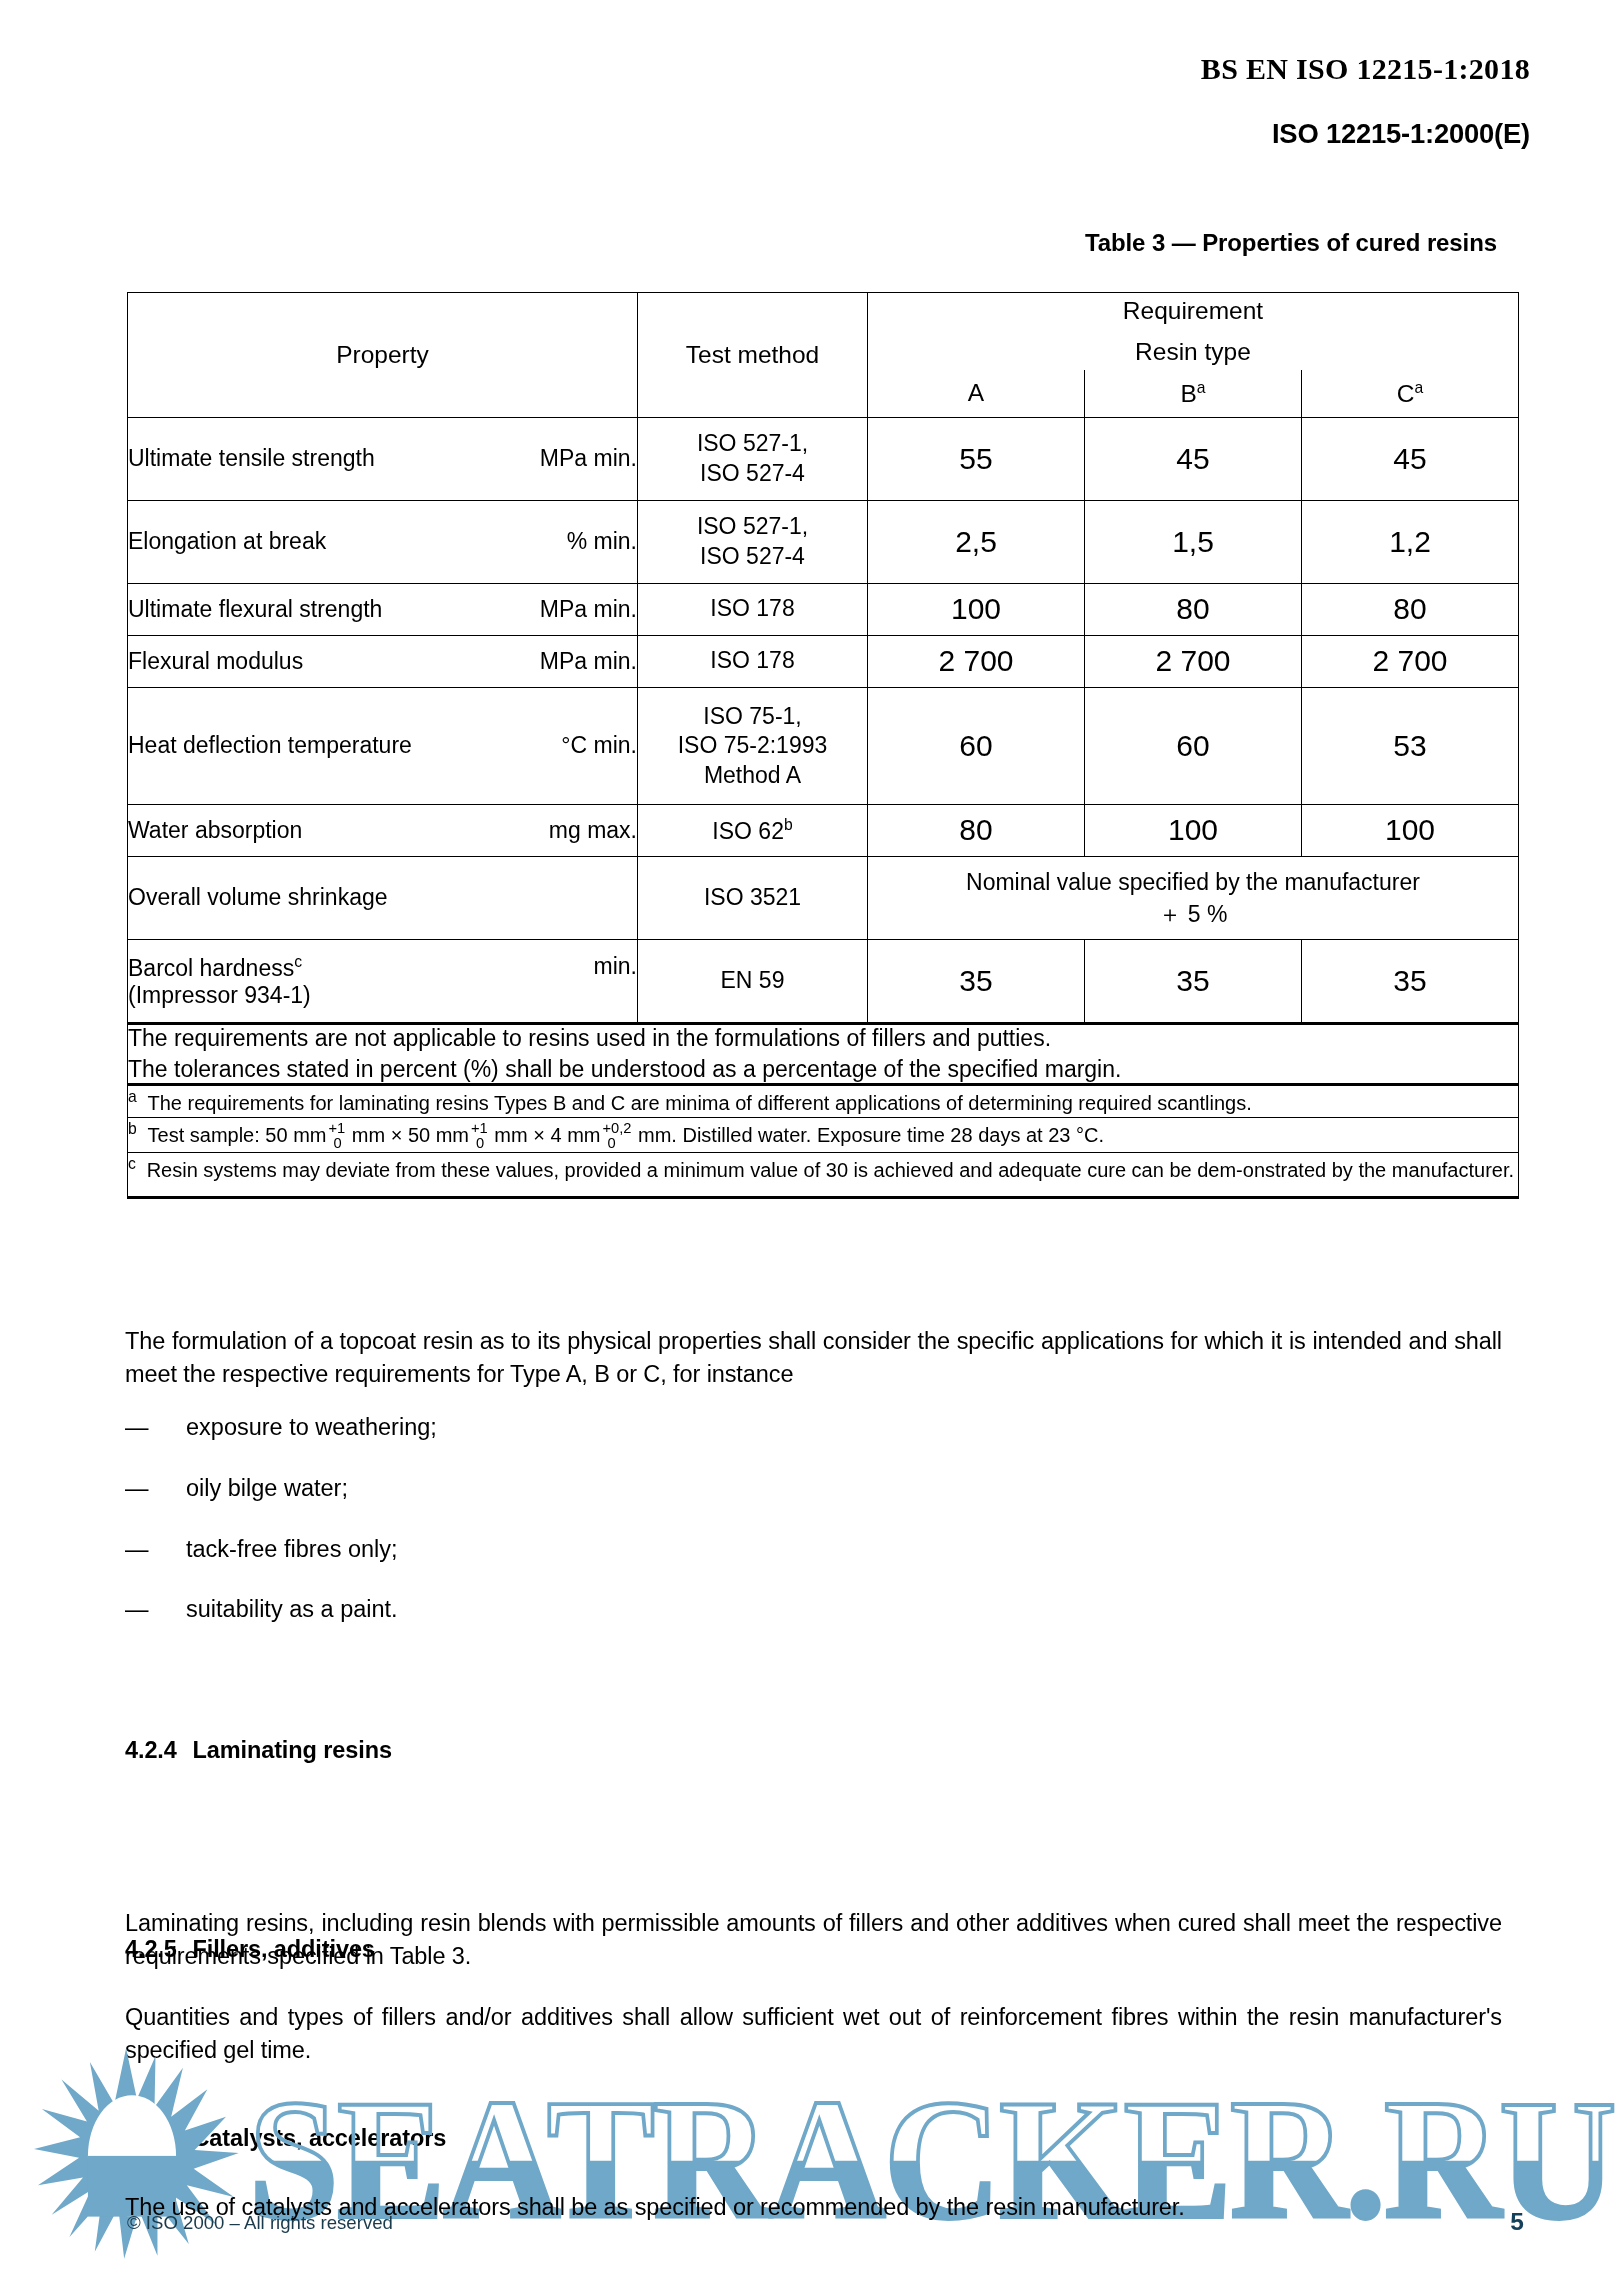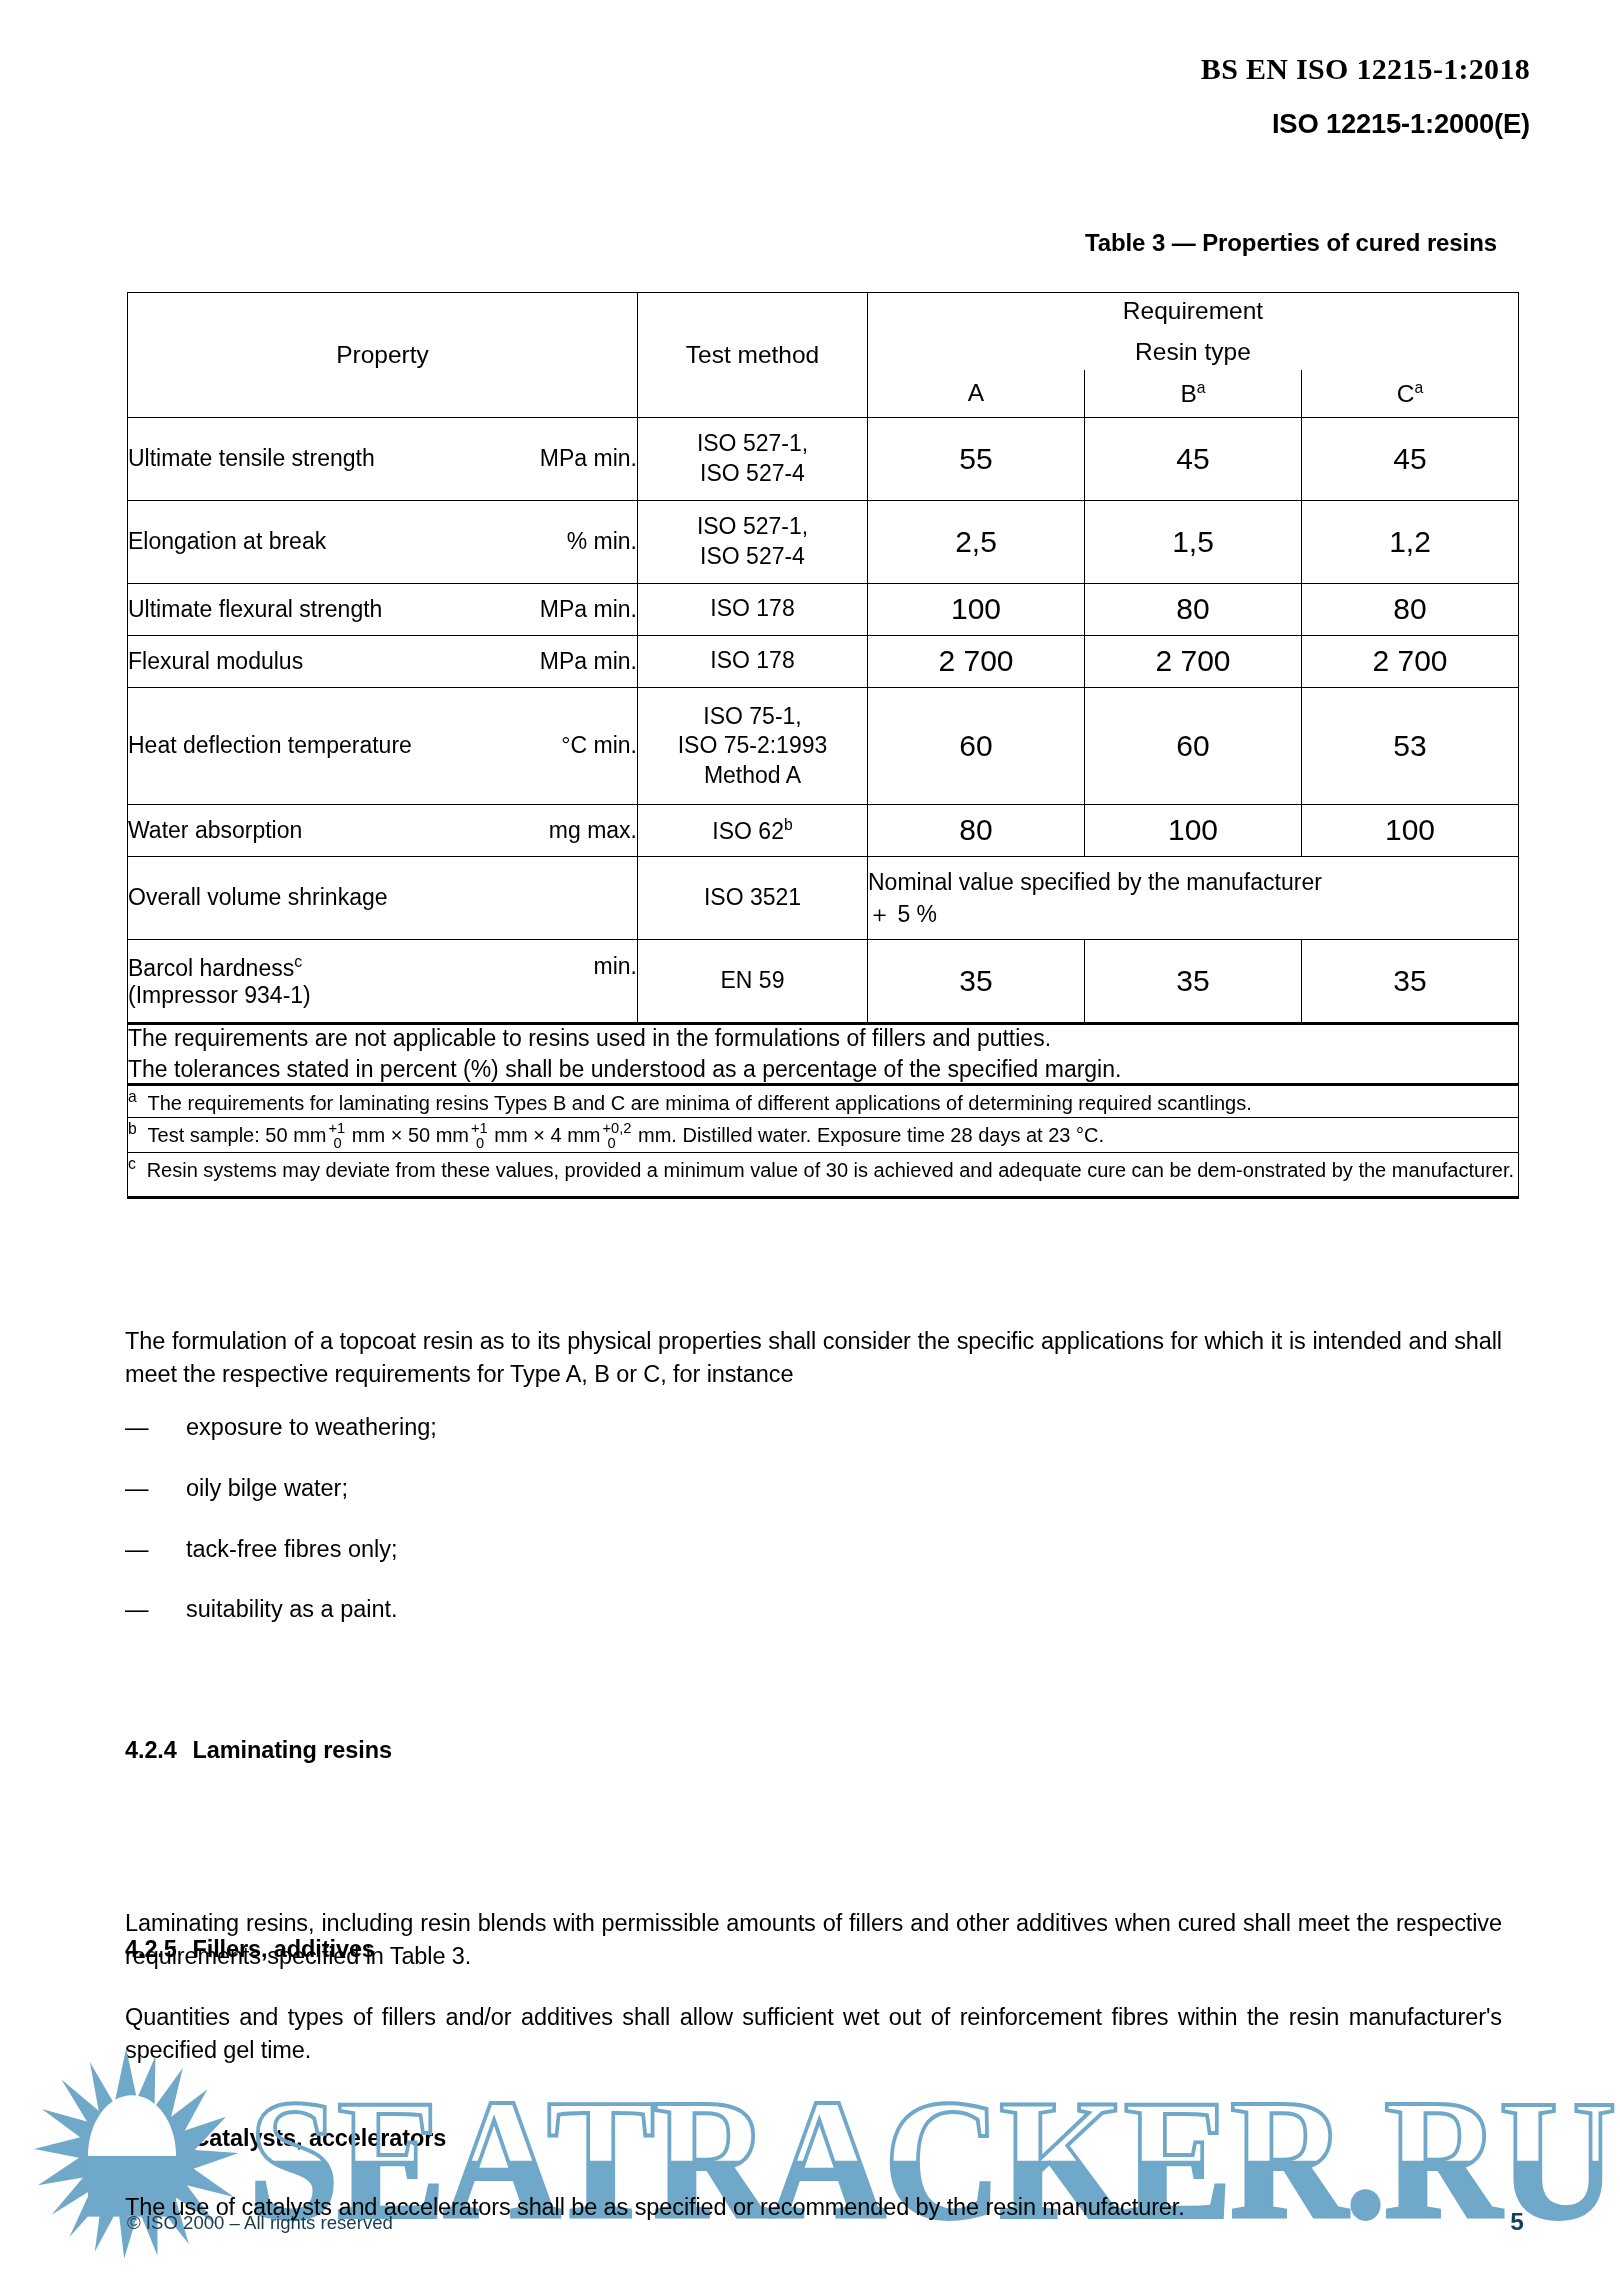--- a/index.html
+++ b/index.html
@@ -35,21 +35,21 @@
     font-size: 30px;
     font-weight: bold;
     letter-spacing: 0.3px;
     white-space: nowrap;
   }
   .doc-header .line-iso {
     font-family: "Liberation Sans", sans-serif;
     font-size: 27.4px;
     font-weight: bold;
     letter-spacing: -0.2px;
-    margin-top: 13px;
+    margin-top: 23px;
     white-space: nowrap;
   }
 
   
   .table-caption {
     position: absolute;
     top: 229px;
     left: 125px;
     width: 1372px;
     text-align: right;
@@ -144,21 +144,21 @@
     line-height: 1.3;
     padding: 2.9px 3.9px;
   }
   .cell-test sup { font-size: 15.7px; vertical-align: super; }
 
   .cell-val {
     text-align: center;
     font-size: 30px;
   }
   .cell-span {
-    text-align: left;
+    text-align: center;
     font-size: 23px;
     line-height: 1.4;
     padding: 3.9px 9.8px;
     margin-top: 24px;
   }
 
   .two-line { line-height: 1.28; }
 
   
   .note-row td {

